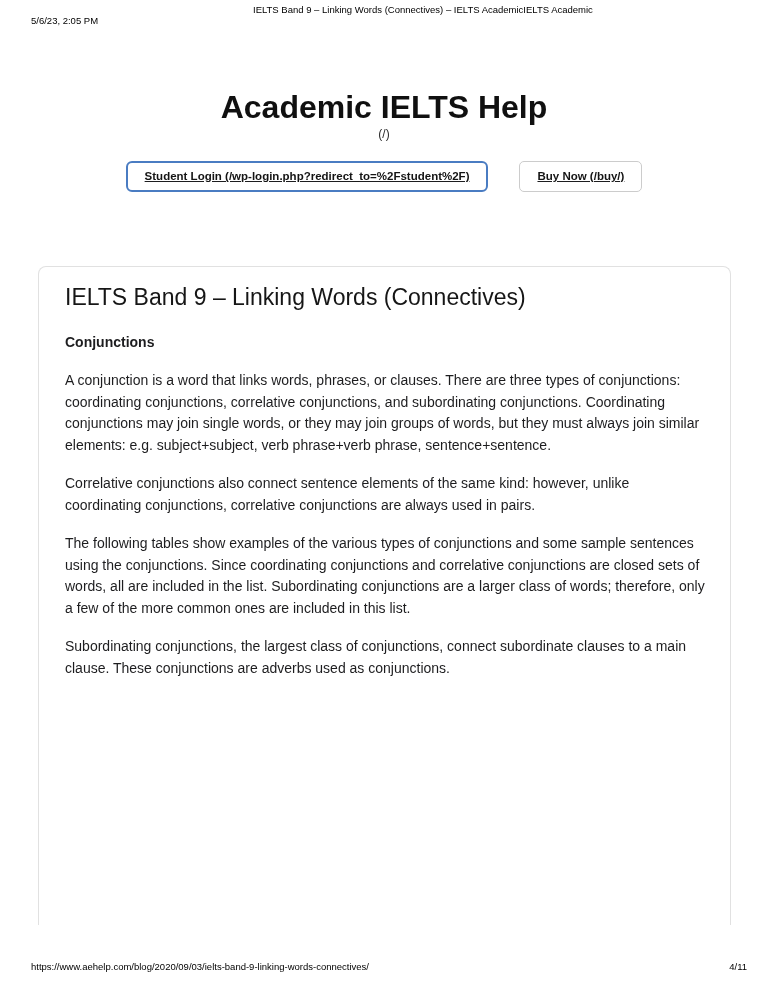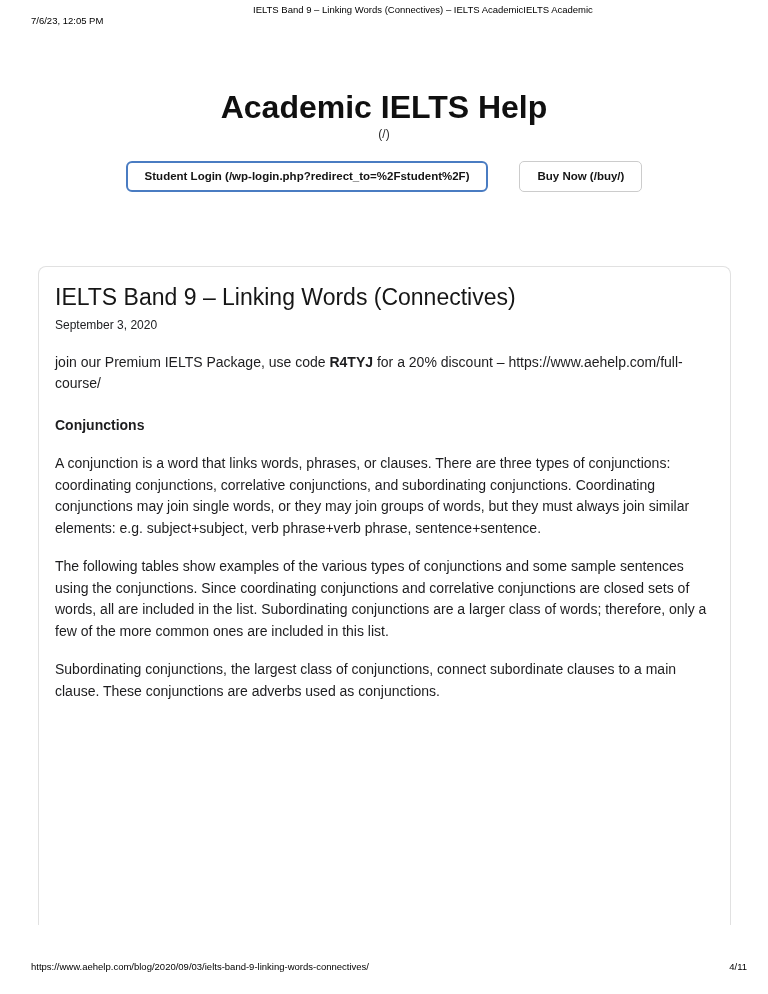--- a/index.html
+++ b/index.html
@@ -37,38 +37,38 @@
     position: absolute; top: 89px; left: 0; width: 100%;
     margin: 0; text-align: center;
     font-size: 32px; font-weight: 700; color: #101010;
   }
   .site-home {
     position: absolute; top: 127px; left: 0; width: 100%;
     text-align: center; font-size: 12px; color: #2b2b2b;
   }
   .btn-row {
     position: absolute; top: 161px; left: 0; width: 100%;
-    display: flex; justify-content: center; align-items: flex-start; gap: 31px;
+    display: flex; justify-content: center; align-items: flex-start; gap: 31px; text-decoration: underline;
   }
   .btn {
     height: 31px; background: #fff; cursor: pointer;
     font-family: "Liberation Sans", sans-serif;
     font-size: 11.5px; font-weight: 700; color: #141414;
     padding: 0 17px; line-height: 27px;
   }
   .btn.login { border: 2px solid #4a7cc2; border-radius: 6px; }
   .btn.buy   { border: 1px solid #cccccc; border-radius: 5px; line-height: 29px; text-align: center; }
 
   
   .card {
     position: absolute; left: 38px; top: 266px;
     width: 693px; height: 659px;
     border: 1px solid #e1e1e1; border-bottom: none;
     border-radius: 8px 8px 0 0;
-    padding: 13px 22px 0 16px;
+    padding: 13px 22px 0 26px;
     overflow: hidden; background: #fff;
   }
   .article-title {
     margin: 4px 0 0 0;
     font-size: 23px; font-weight: 400; line-height: 1.2; color: #161616;
   }
   .article-date {
     margin-top: 6px;
     font-size: 12px; color: #202124;
   }
@@ -77,40 +77,39 @@
     margin: 17px 0 0 0;
   }
   .card p.promo { margin-top: 20px; }
   .card p.section-heading { margin-top: 20px; font-weight: 700; }
 </style>
 </head>
 <body>
 
 <div>
 
-  <span class="ph-left">7/6/23, 12:05 PM</span>
+  <span class="ph-left">5/6/23, 2:05 PM</span>
   <span class="ph-center">IELTS Band 9 – Linking Words (Connectives) – IELTS AcademicIELTS Academic</span>
 
   <h1 class="site-title">Academic IELTS Help</h1>
   <div class="site-home">(/)</div>
 
   <div class="btn-row">
     <button class="btn login">Student Login (/wp-login.php?redirect_to=%2Fstudent%2F)</button>
     <button class="btn buy">Buy Now (/buy/)</button>
   </div>
 
   <div class="card">
     <h2 class="article-title">IELTS Band 9 – Linking Words (Connectives)</h2>
-    <div class="article-date">September 3, 2020</div>
 
-    <p class="promo"><span>join our Premium IELTS Package, use code </span><strong>R4TYJ</strong><span> for a 20% discount – https://www.aehelp.com/full-course/</span></p>
 
     <p class="section-heading">Conjunctions</p>
 
     <p>A conjunction is a word that links words, phrases, or clauses. There are three types of conjunctions: coordinating conjunctions, correlative conjunctions, and subordinating conjunctions. Coordinating conjunctions may join single words, or they may join groups of words, but they must always join similar elements: e.g. subject+subject, verb phrase+verb phrase, sentence+sentence.</p>
+    <p>Correlative conjunctions also connect sentence elements of the same kind: however, unlike coordinating conjunctions, correlative conjunctions are always used in pairs.</p>
     <p>The following tables show examples of the various types of conjunctions and some sample sentences using the conjunctions. Since coordinating conjunctions and correlative conjunctions are closed sets of words, all are included in the list. Subordinating conjunctions are a larger class of words; therefore, only a few of the more common ones are included in this list.</p>
     <p>Subordinating conjunctions, the largest class of conjunctions, connect subordinate clauses to a main clause. These conjunctions are adverbs used as conjunctions.</p>
   </div>
 
   <span class="pf-url">https://www.aehelp.com/blog/2020/09/03/ielts-band-9-linking-words-connectives/</span>
   <span class="pf-page">4/11</span>
 
 </div>
 
 </body></html>

